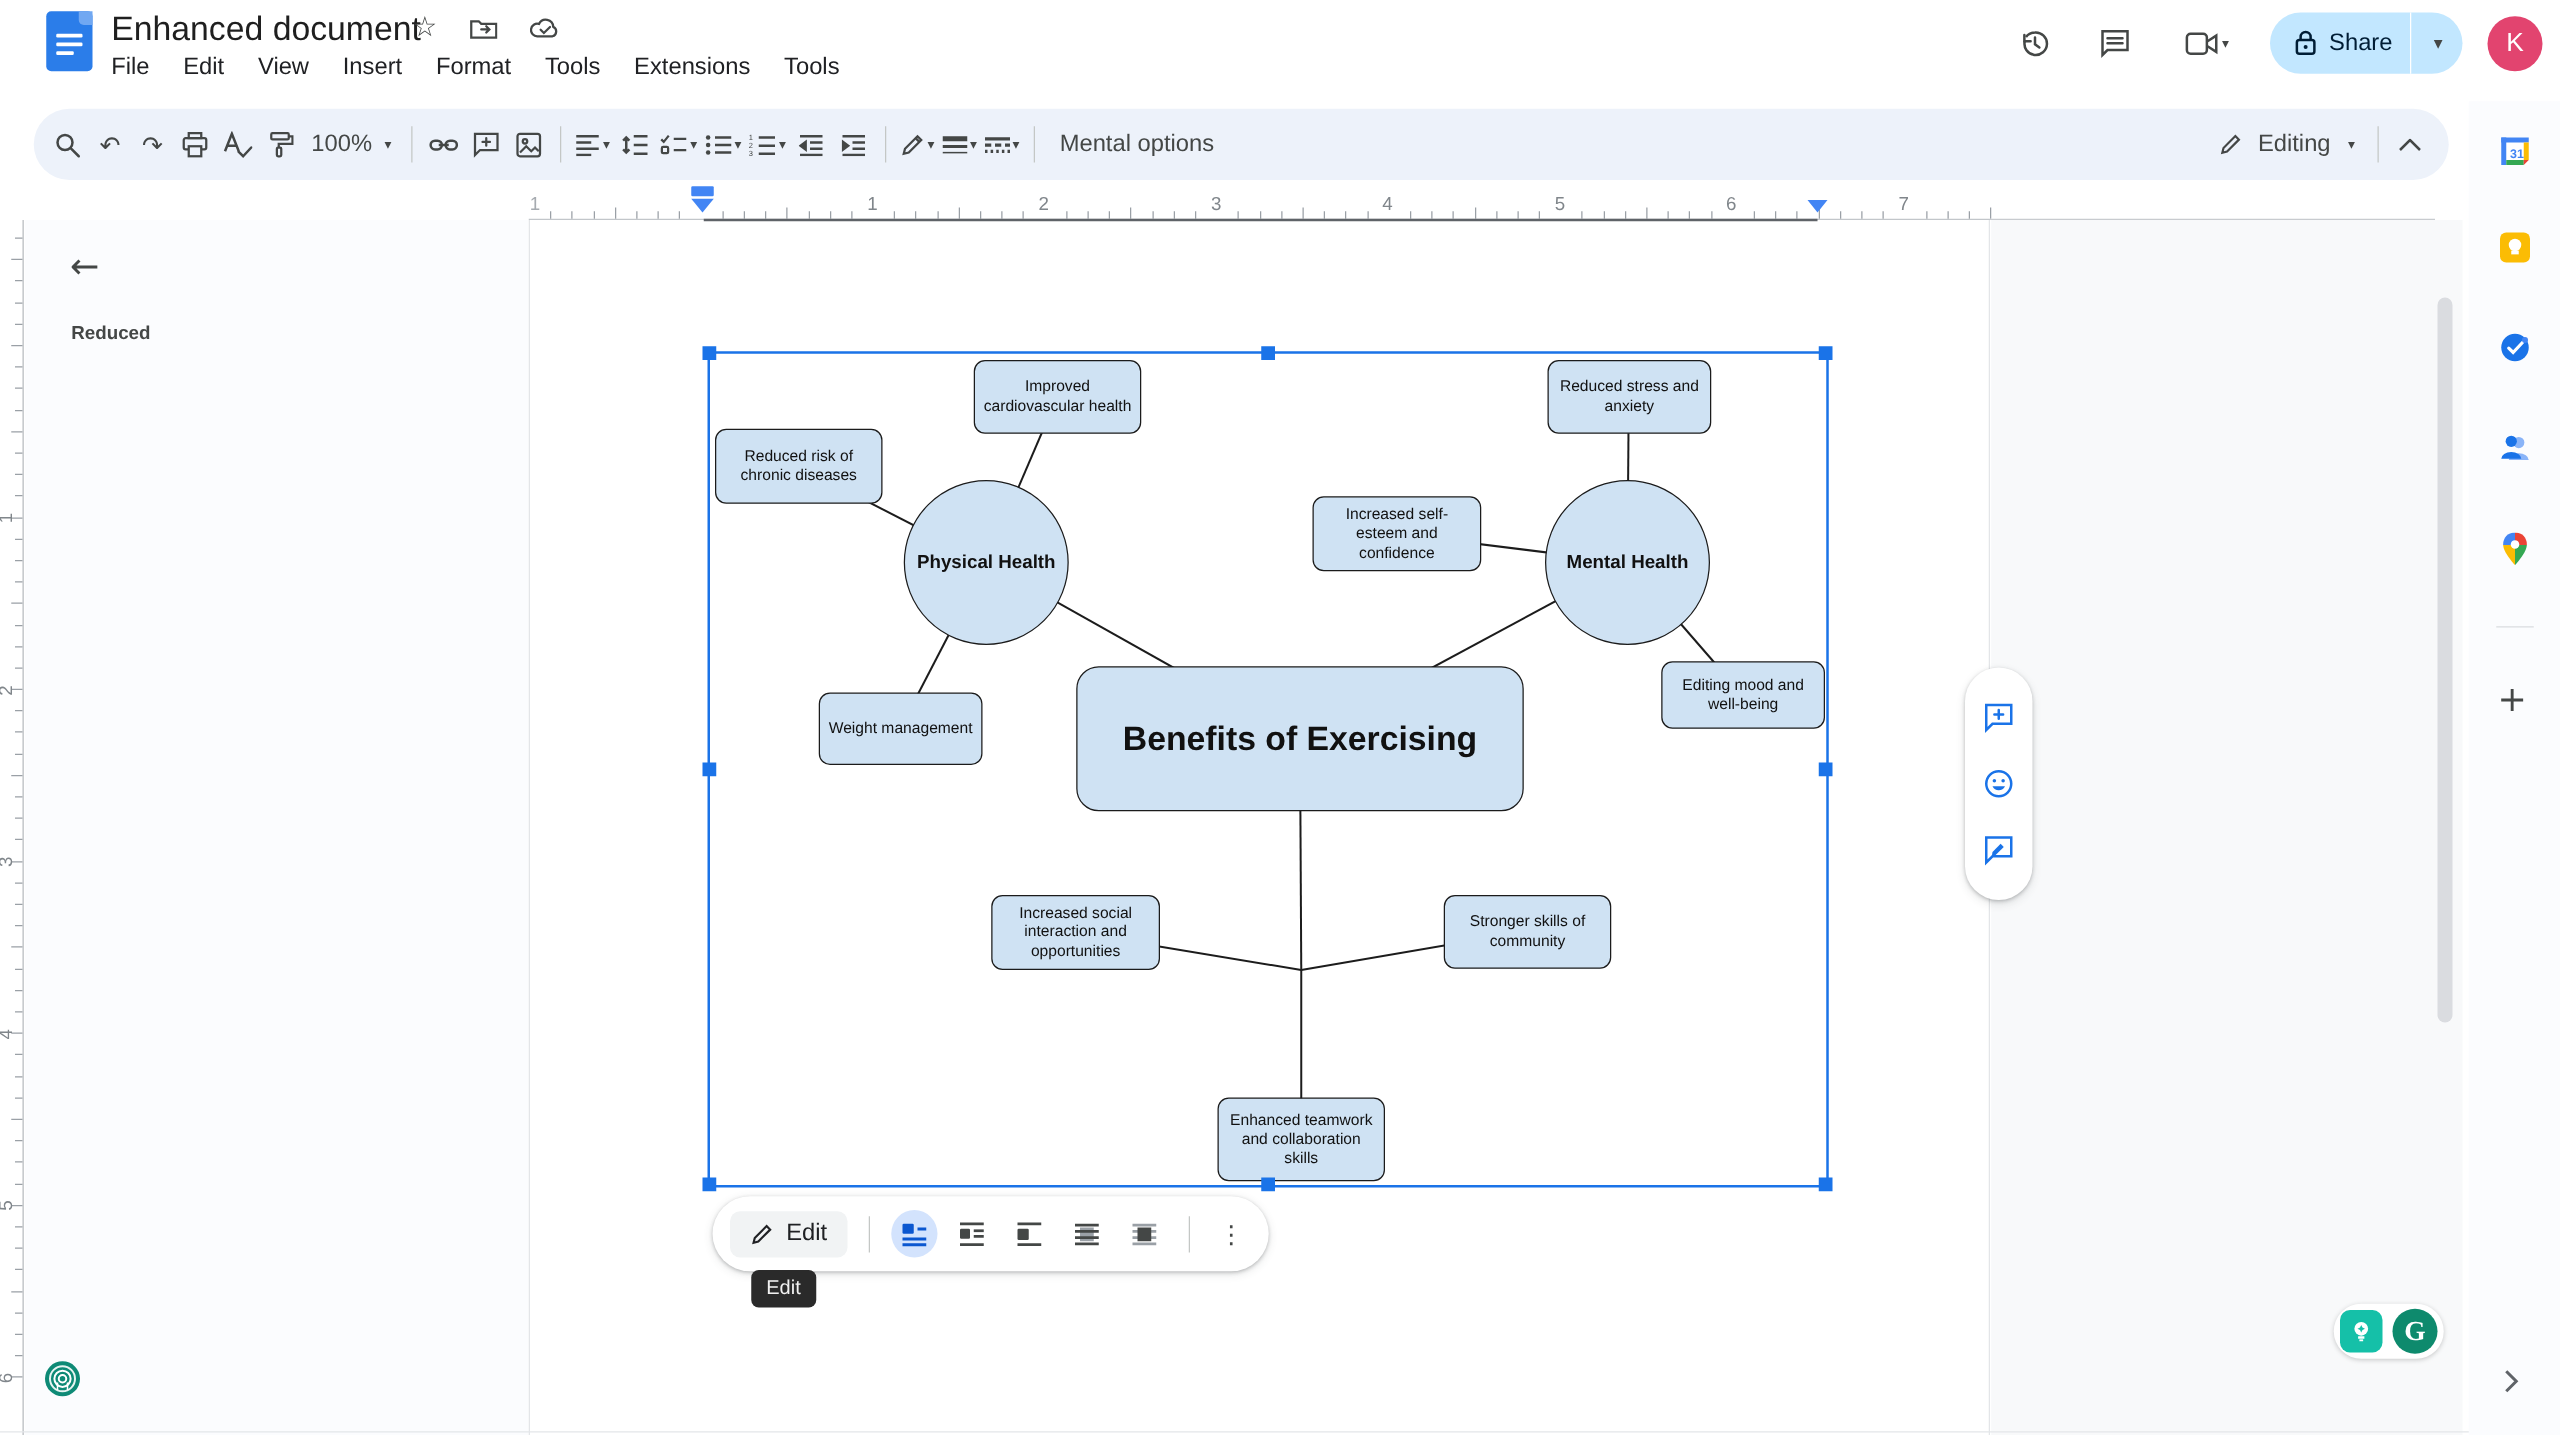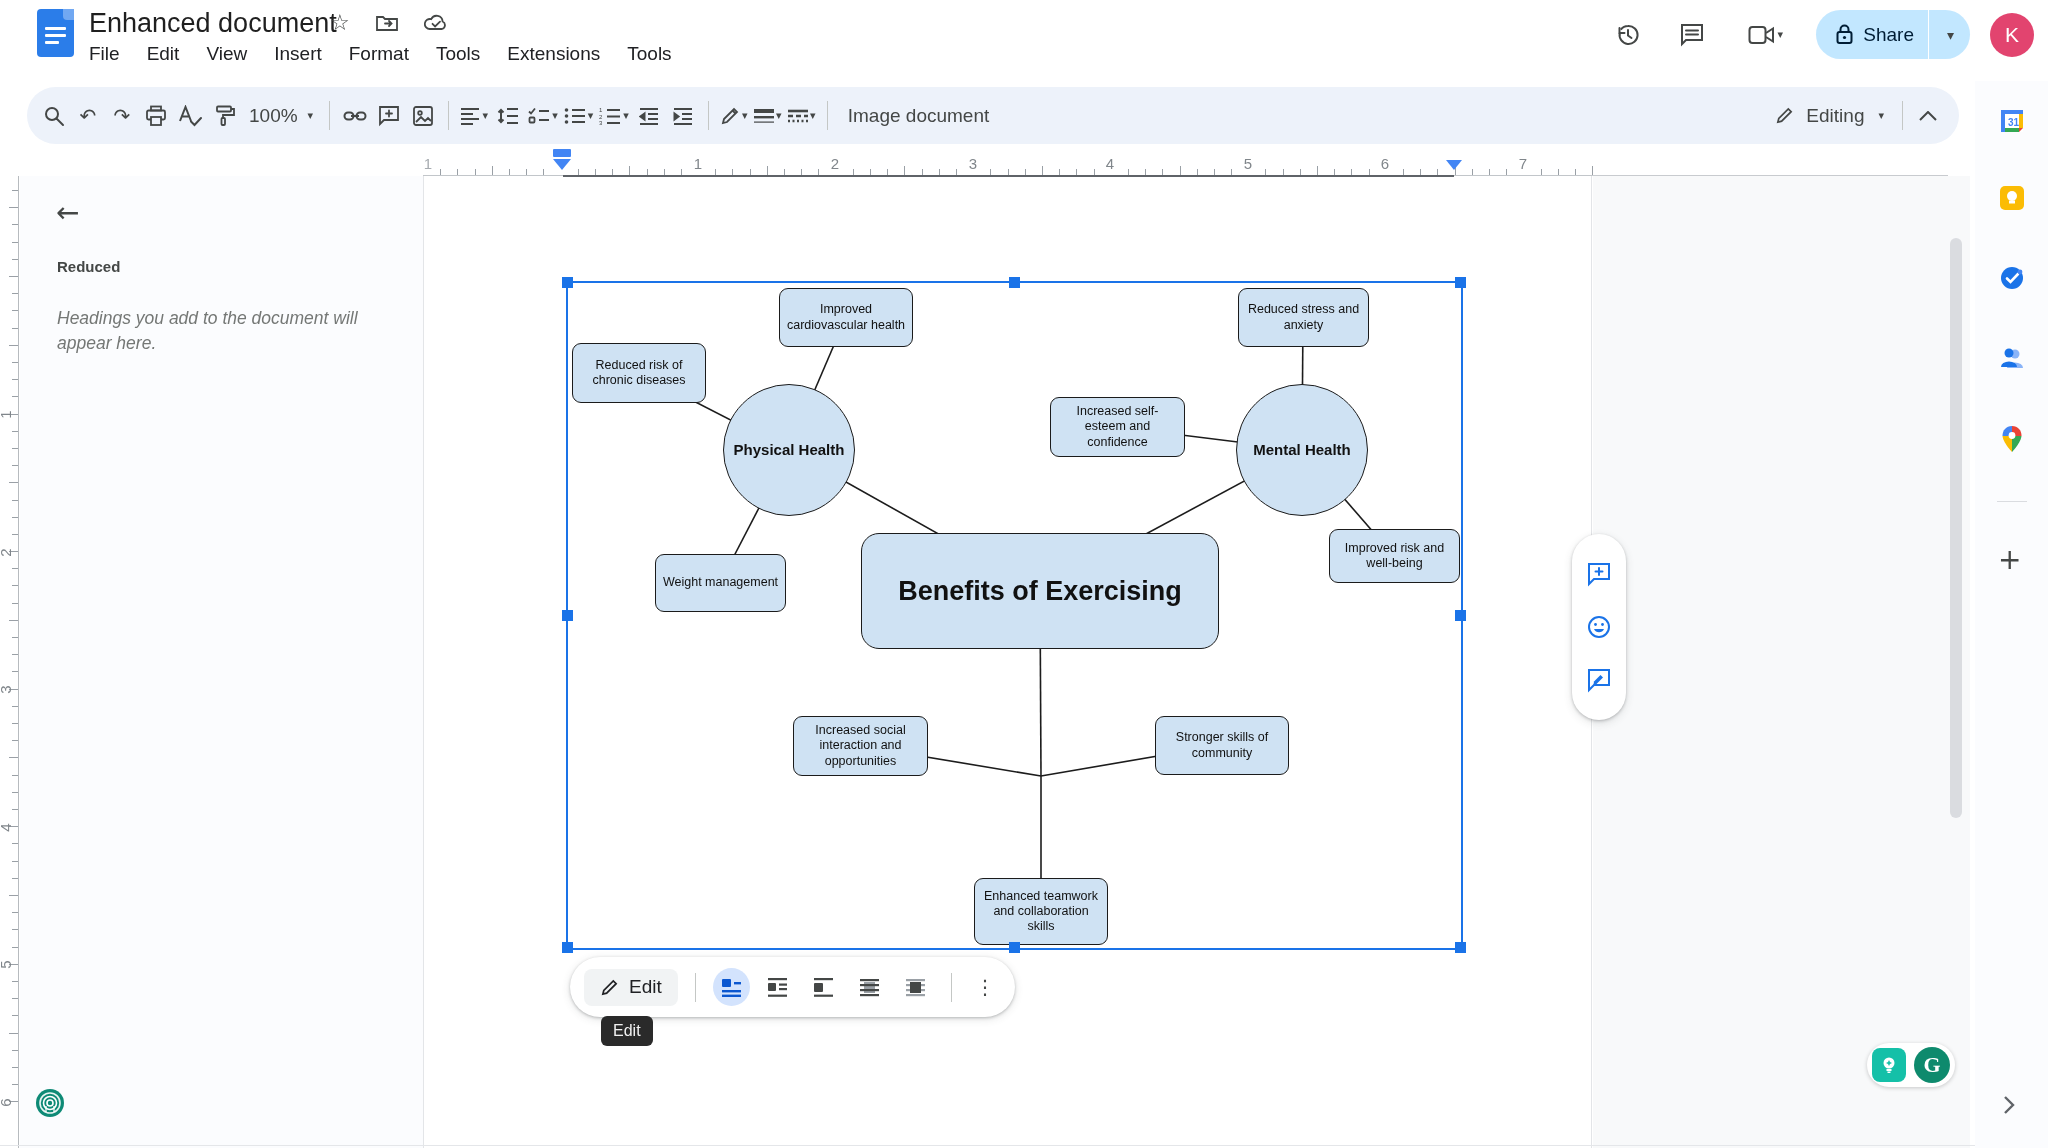--- a/index.html
+++ b/index.html
@@ -288,21 +288,21 @@
     </span>
     <span class="icon-btn">
       <svg width="20" height="14" viewBox="0 0 20 14" stroke="#444746" stroke-width="2.6">
           <path d="M0 2 h20"></path>
           <path d="M0 7 h20" stroke-dasharray="5 3"></path>
           <path d="M0 12 h20" stroke-dasharray="2 2.5"></path>
         </svg>
         <span class="caret">▾</span>
     </span>
     <span class="tsep"></span>
-    <span class="img-options">Image document</span>
+    <span class="img-options">Mental options</span>
   </div>
   <div class="tb-right">
     <span class="mode-btn">
       <svg width="19" height="19" viewBox="0 0 20 20" fill="none" stroke="#444746" stroke-width="1.8">
           <path d="M3 17 L4 13 L14 3 L17 6 L7 16 Z"></path>
         </svg>
       <span>Editing</span>
       <span class="caret">▾</span>
     </span>
     <span class="tsep"></span>
@@ -310,21 +310,20 @@
       <svg width="18" height="10" viewBox="0 0 18 10" fill="none" stroke="#444746" stroke-width="2">
           <path d="M1 9 L9 1 L17 9"></path>
         </svg>
     </span>
   </div>
 </div>
 
 <div class="outline-panel">
   <span class="back-arrow">←</span>
   <div class="outline-title">Reduced</div>
-  <div class="outline-empty">Headings you add to the document will appear here.</div>
 </div>
 
 <div class="page"></div>
 <div class="canvas-right"></div>
 
 <div class="h-ruler" id="hruler">
     <div class="tick" style="left: 17.1938px; height: 6px;"></div>
     <div class="tick" style="left: 34.3875px; height: 6px;"></div>
     <div class="tick" style="left: 51.5812px; height: 6px;"></div>
     <div class="tick" style="left: 68.775px; height: 9px;"></div>
@@ -486,21 +485,21 @@
       <div class="node-box" style="left: 209px; top: 3px; width: 134px; height: 59px;">
         <span>Improved cardiovascular health</span>
       </div>
       <div class="node-box" style="left: 668px; top: 3px; width: 131px; height: 59px;">
         <span>Reduced stress and anxiety</span>
       </div>
       <div class="node-box" style="left: 480px; top: 112px; width: 135px; height: 60px;">
         <span>Increased self-esteem and confidence</span>
       </div>
       <div class="node-box" style="left: 759px; top: 244px; width: 131px; height: 54px;">
-        <span>Improved risk and well-being</span>
+        <span>Editing mood and well-being</span>
       </div>
       <div class="node-box" style="left: 85px; top: 269px; width: 131px; height: 58px;">
         <span>Weight management</span>
       </div>
       <div class="node-box" style="left: 223px; top: 431px; width: 135px; height: 60px;">
         <span>Increased social interaction and opportunities</span>
       </div>
       <div class="node-box" style="left: 585px; top: 431px; width: 134px; height: 59px;">
         <span>Stronger skills of community</span>
       </div>

